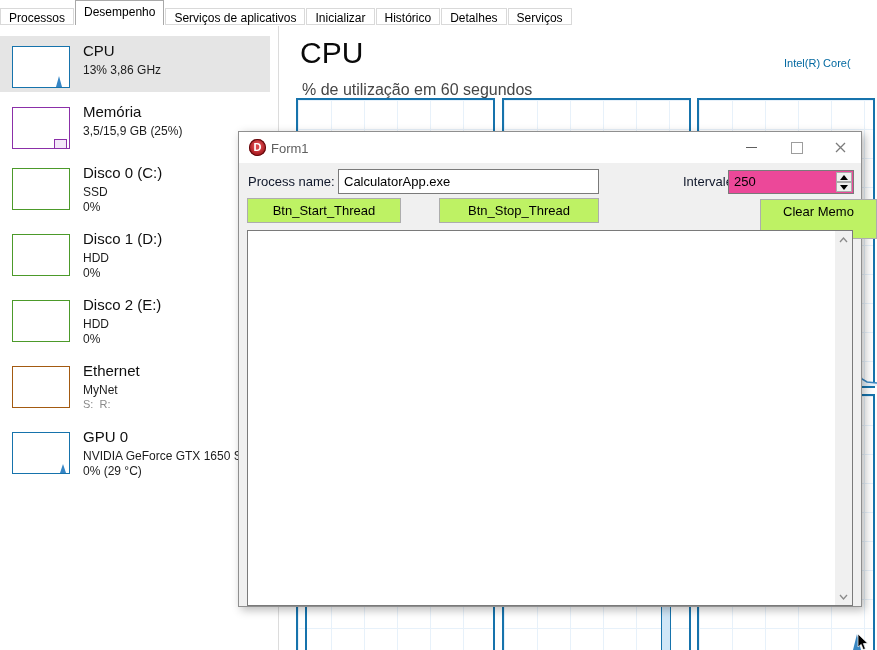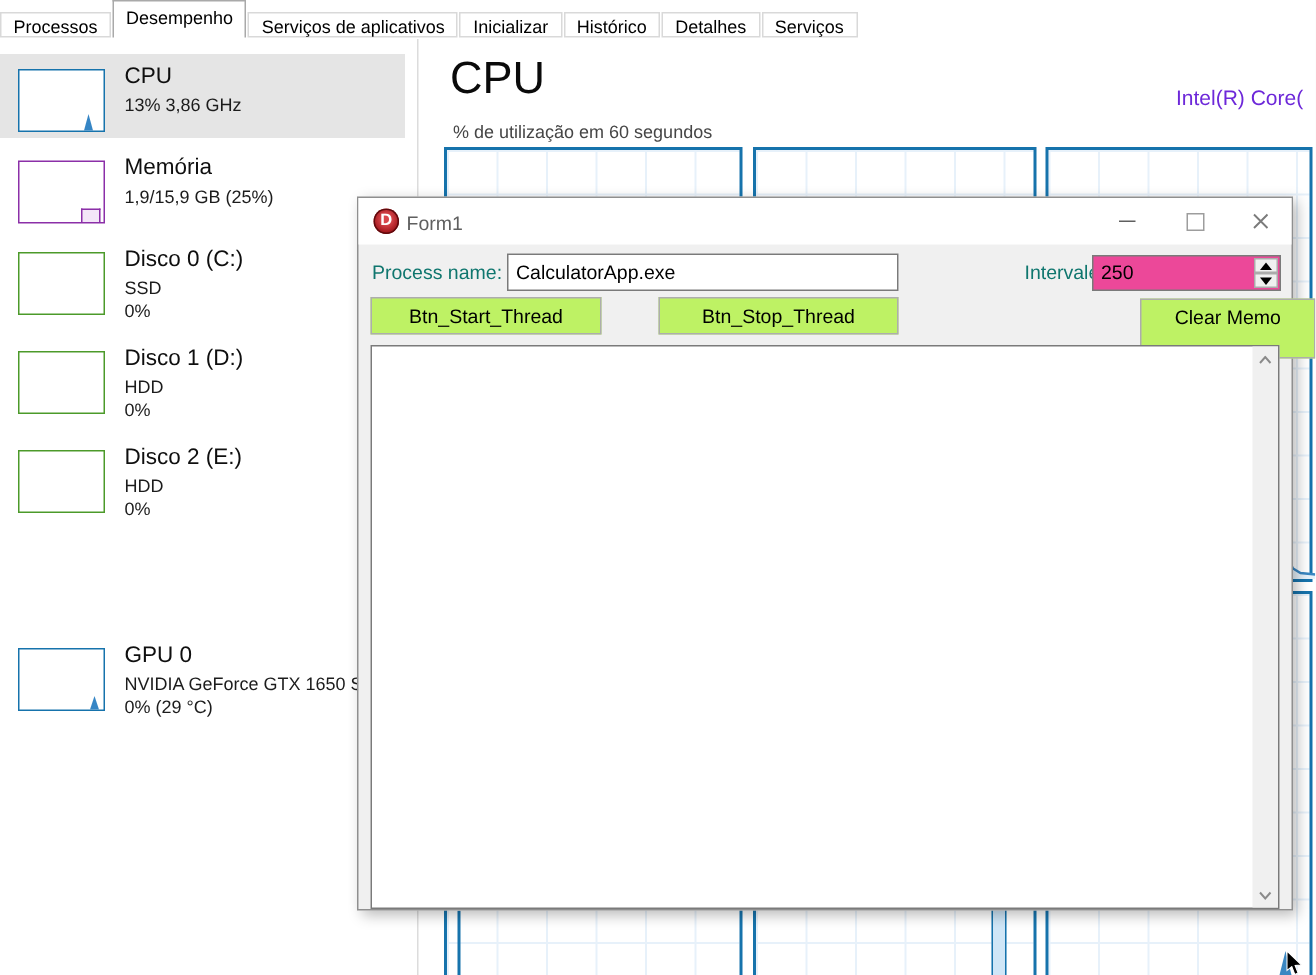--- a/index.html
+++ b/index.html
@@ -23,22 +23,22 @@
   .side-sub2.dim{color:#8a8a8a;font-size:11px;}
   .spike-thumb{position:absolute;right:7px;bottom:0;width:0;height:0;
                border-left:3px solid transparent;border-right:3px solid transparent;border-bottom:11px solid #3585c5;}
   .spike-thumb.small{border-bottom-width:9px;right:3px;}
   .mem-step{position:absolute;right:2px;bottom:0;width:11px;height:8px;background:#f3e6f8;
             border:1px solid #8b2fa8;border-bottom:none;}
   .v-divider{position:absolute;left:278px;top:26px;width:1px;height:624px;background:#dcdcdc;}
 
   
   .main-title{position:absolute;left:300px;top:36px;font-size:30px;color:#0a0a0a;}
-  .cpu-name{position:absolute;left:784px;top:57px;font-size:14px;color:#6d28d9;white-space:nowrap;}
-  .graph-caption{position:absolute;left:302px;top:81px;font-size:12px;color:#464646;white-space:nowrap;}
+  .cpu-name{position:absolute;left:784px;top:57px;font-size:11px;color:#0369a1;white-space:nowrap;}
+  .graph-caption{position:absolute;left:302px;top:81px;font-size:16px;color:#464646;white-space:nowrap;}
 
   
   .panel{position:absolute;border:2px solid #1673ac;background-color:#fff;box-sizing:border-box;
          background-image:linear-gradient(#e7f1fa 1px,transparent 1px),
                           linear-gradient(90deg,#e7f1fa 1px,transparent 1px);
          background-size:100% 29px,33px 100%;}
   .curve-svg{position:absolute;left:850px;top:352px;z-index:1;}
   .spike-line{position:absolute;width:2px;background:#1673ac;}
   .spike-band{position:absolute;background:#cfe6f7;border-left:1px solid #1673ac;border-right:1px solid #1673ac;}
   .spike-tri{position:absolute;width:0;height:0;border-left:4px solid transparent;
@@ -51,21 +51,21 @@
   .delphi-icon{position:absolute;left:10px;top:7px;width:17px;height:17px;border-radius:50%;
                background:radial-gradient(circle at 50% 42%,#d8474c 25%,#9d1117 72%);
                box-shadow:inset 0 0 0 1px #5f0a0d;color:#fff;font-size:11px;font-weight:bold;
                text-align:center;line-height:17px;}
   .form-title{position:absolute;left:32px;top:9px;font-size:13px;color:#5f5f5f;}
   .win-btn{position:absolute;top:0;width:45px;height:31px;display:flex;align-items:center;justify-content:center;}
   .btn-min{left:490px;} .btn-max{left:535px;} .btn-close{left:578px;width:46px;}
   .glyph-min{width:11px;height:1px;background:#5f5f5f;}
   .glyph-max{width:10px;height:10px;border:1px solid #9d9d9d;background:#fff;}
 
-  .frm-label{position:absolute;font-size:13px;color:#0f766e;white-space:nowrap;}
+  .frm-label{position:absolute;font-size:13px;color:#0f172a;white-space:nowrap;}
   .frm-input{position:absolute;left:99px;top:37px;width:261px;height:25px;border:1px solid #7a7a7a;
              background:#fff;font-family:"Liberation Sans",sans-serif;font-size:13px;padding:0 5px;box-sizing:border-box;outline:none;}
   .spin{position:absolute;left:489px;top:38px;width:126px;height:24px;border:1px solid #7a7a7a;background:#ec4899;box-sizing:border-box;}
   .spin-value{position:absolute;left:5px;top:3px;font-size:13px;}
   .spin-btn{position:absolute;right:1px;width:16px;height:10px;background:#f0f0f0;border:1px solid #ababab;box-sizing:border-box;}
   .spin-btn.up{top:1px;} .spin-btn.down{top:11px;}
   .tri-up{position:absolute;left:3px;top:2px;width:0;height:0;border-left:4px solid transparent;
           border-right:4px solid transparent;border-bottom:5px solid #000;}
   .tri-down{position:absolute;left:3px;top:2px;width:0;height:0;border-left:4px solid transparent;
             border-right:4px solid transparent;border-top:5px solid #000;}
@@ -108,21 +108,21 @@
       </div>
       <div class="side-title">CPU</div>
       <div class="side-sub">13%  3,86 GHz</div>
     </div>
 
     <div class="side-item" style="top:71px;height:60px">
       <div class="thumb" style="border-color:#8b2fa8">
         <div class="mem-step"></div>
       </div>
       <div class="side-title">Memória</div>
-      <div class="side-sub">1,9/15,9 GB (25%)</div>
+      <div class="side-sub">3,5/15,9 GB (25%)</div>
     </div>
 
     <div class="side-item" style="top:132px;height:66px">
       <div class="thumb" style="border-color:#4c9a2a"></div>
       <div class="side-title">Disco 0 (C:)</div>
       <div class="side-sub">SSD</div>
       <div class="side-sub2">0%</div>
     </div>
 
     <div class="side-item" style="top:198px;height:66px">
@@ -132,20 +132,26 @@
       <div class="side-sub2">0%</div>
     </div>
 
     <div class="side-item" style="top:264px;height:66px">
       <div class="thumb" style="border-color:#4c9a2a"></div>
       <div class="side-title">Disco 2 (E:)</div>
       <div class="side-sub">HDD</div>
       <div class="side-sub2">0%</div>
     </div>
 
+    <div class="side-item" style="top:330px;height:66px">
+      <div class="thumb" style="border-color:#a35a11"></div>
+      <div class="side-title">Ethernet</div>
+      <div class="side-sub">MyNet</div>
+      <div class="side-sub2 dim">S: &nbsp;R:</div>
+    </div>
 
     <div class="side-item" style="top:396px;height:66px">
       <div class="thumb" style="border-color:#1673ac">
         <div class="spike-thumb small"></div>
       </div>
       <div class="side-title">GPU 0</div>
       <div class="side-sub">NVIDIA GeForce GTX 1650 SUPER</div>
       <div class="side-sub2">0%  (29 °C)</div>
     </div>
   </div>

